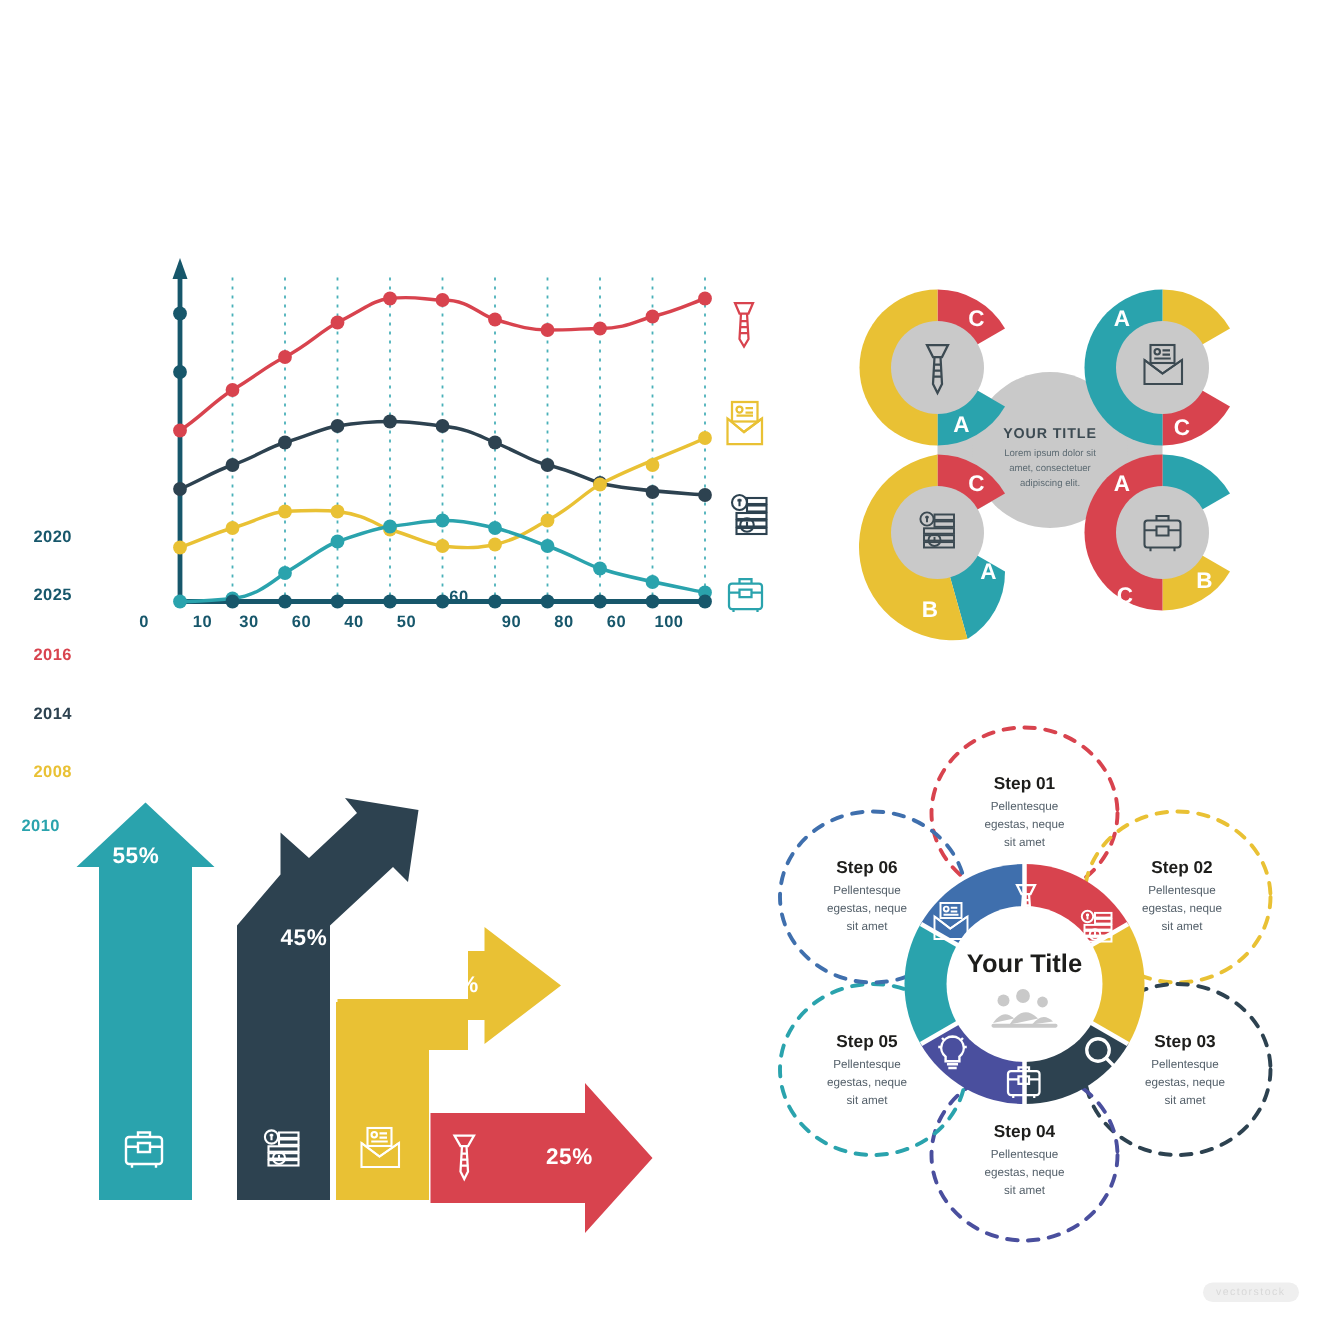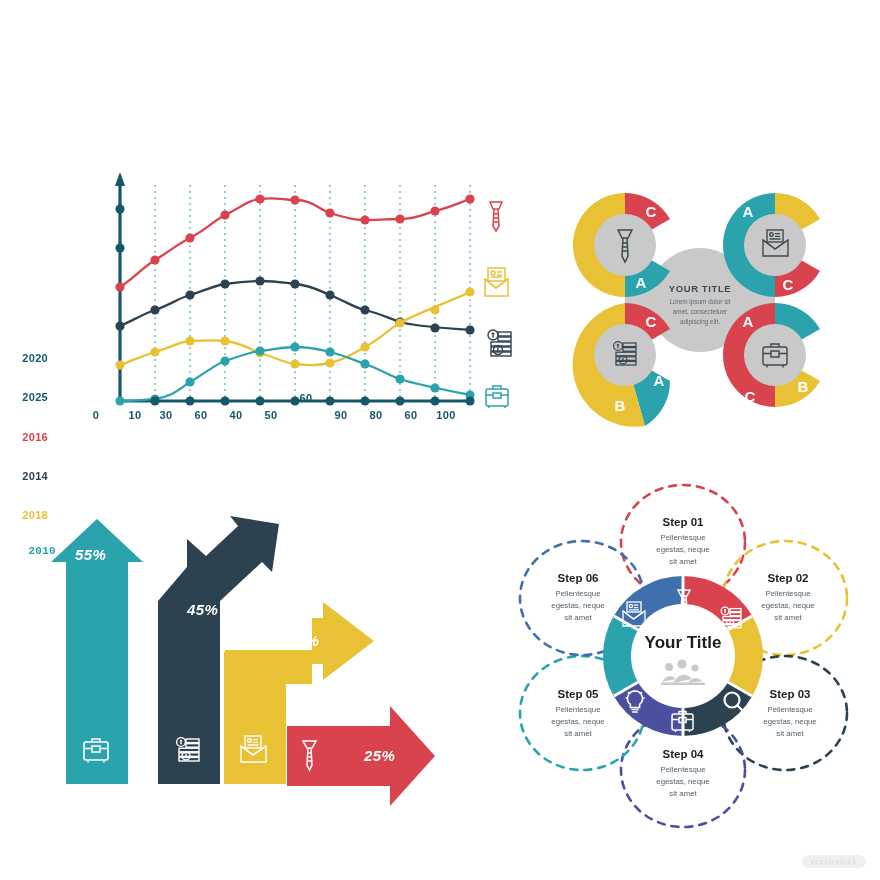--- a/index.html
+++ b/index.html
@@ -23,21 +23,21 @@
   .legend-ico{position:absolute;}
 
   
   #panel-quad{left:520px;top:170px;width:360px;height:260px;}
   .hubtitle{
     font-size:9.5px;font-weight:bold;fill:#3c4a52;letter-spacing:.6px;
   }
   .hubsub{font-size:6.4px;fill:#5d6b73;}
 
   
-  #panel-arrows{left:40px;top:484px;width:420px;height:340px;font-style:italic;}
+  #panel-arrows{left:40px;top:500px;width:420px;height:340px;}
   .arrow-pct{
     position:absolute;color:#ffffff;font-weight:bold;font-size:15px;
     letter-spacing:.4px;
   }
 
   
   #panel-petal{left:490px;top:470px;width:390px;height:370px;}
   .step-t{font-size:11.5px;font-weight:bold;fill:#1d1d1b;}
   .step-b{font-size:7.8px;fill:#54606a;}
 
@@ -185,22 +185,22 @@
       <path d="M2,13 h7 M17,13 h7 M9,11 h8 v5 h-8 Z"></path>
       <path d="M5,24 v2 M21,24 v2"></path>
     </g>
   </svg>
 
   
   <div class="ylab" style="left:8px;top:202px;color:#17576b;">2020</div>
   <div class="ylab" style="left:8px;top:241px;color:#17576b;">2025</div>
   <div class="ylab" style="left:8px;top:281px;color:#d8434e;">2016</div>
   <div class="ylab" style="left:8px;top:320px;color:#2d4250;">2014</div>
-  <div class="ylab" style="left:8px;top:359px;color:#e9c134;">2018</div>
-  <div class="ylab" style="left:16px;top:395px;color:#2aa3ad;font-family:Liberation Mono, monospace;">2010</div>
+  <div class="ylab" style="left:8px;top:359px;color:#e9c134;">2008</div>
+  <div class="ylab" style="left:0;top:395px;color:#2aa3ad;">2010</div>
 
   
   <div class="xlab" style="left:84px;top:259px;">0</div>
   <div class="xlab" style="left:123px;top:259px;">10</div>
   <div class="xlab" style="left:154px;top:259px;">30</div>
   <div class="xlab" style="left:189px;top:259px;">60</div>
   <div class="xlab" style="left:224px;top:259px;">40</div>
   <div class="xlab" style="left:259px;top:259px;">50</div>
   <div class="xlab" style="left:294px;top:242px;">60</div>
   <div class="xlab" style="left:329px;top:259px;">90</div>

